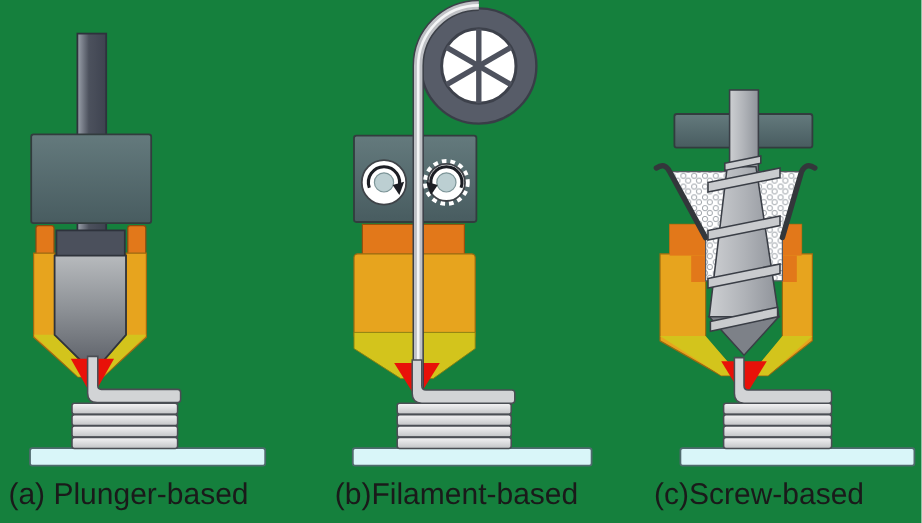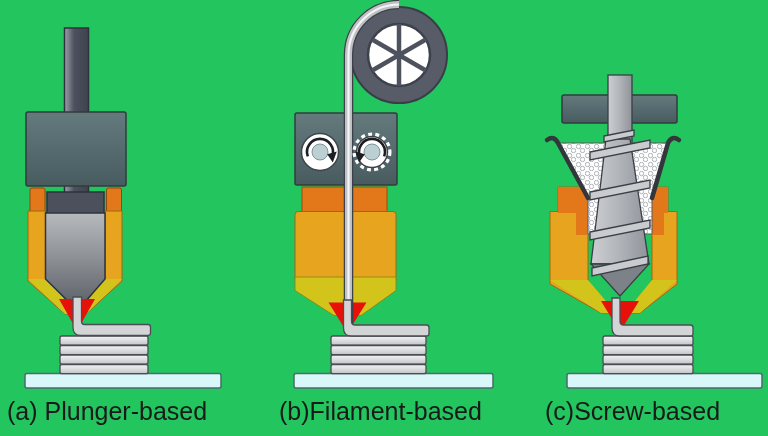--- a/index.html
+++ b/index.html
@@ -1,16 +1,16 @@
 <!DOCTYPE html>
 <html><head>
 <meta charset="utf-8">
 <style>
   html,body{margin:0;padding:0;background:#ffffff;}
-  #stage{position:relative;width:768px;height:436px;background:#22c55e;overflow:hidden;
+  #stage{position:relative;width:768px;height:436px;background:#15803d;overflow:hidden;
          font-family:"Liberation Sans",sans-serif;}
   svg{display:block;}
   text.caption{font-family:"Liberation Sans",sans-serif;font-size:25px;fill:#1a1a1a;}
 </style>
 </head>
 <body>
 
 <div id="stage">
 <svg width="768" height="436" viewBox="0 0 768 436">
   <defs>

